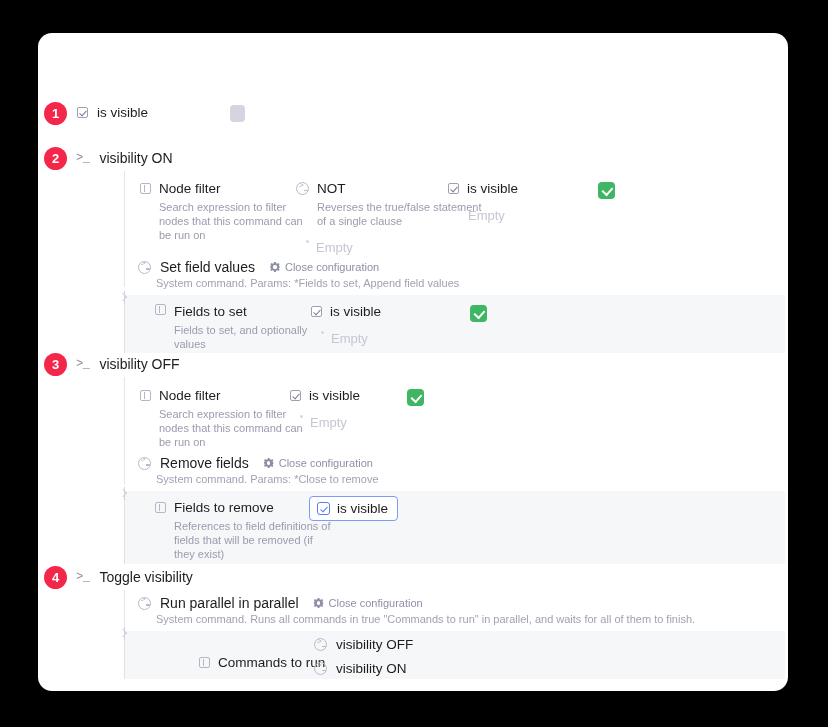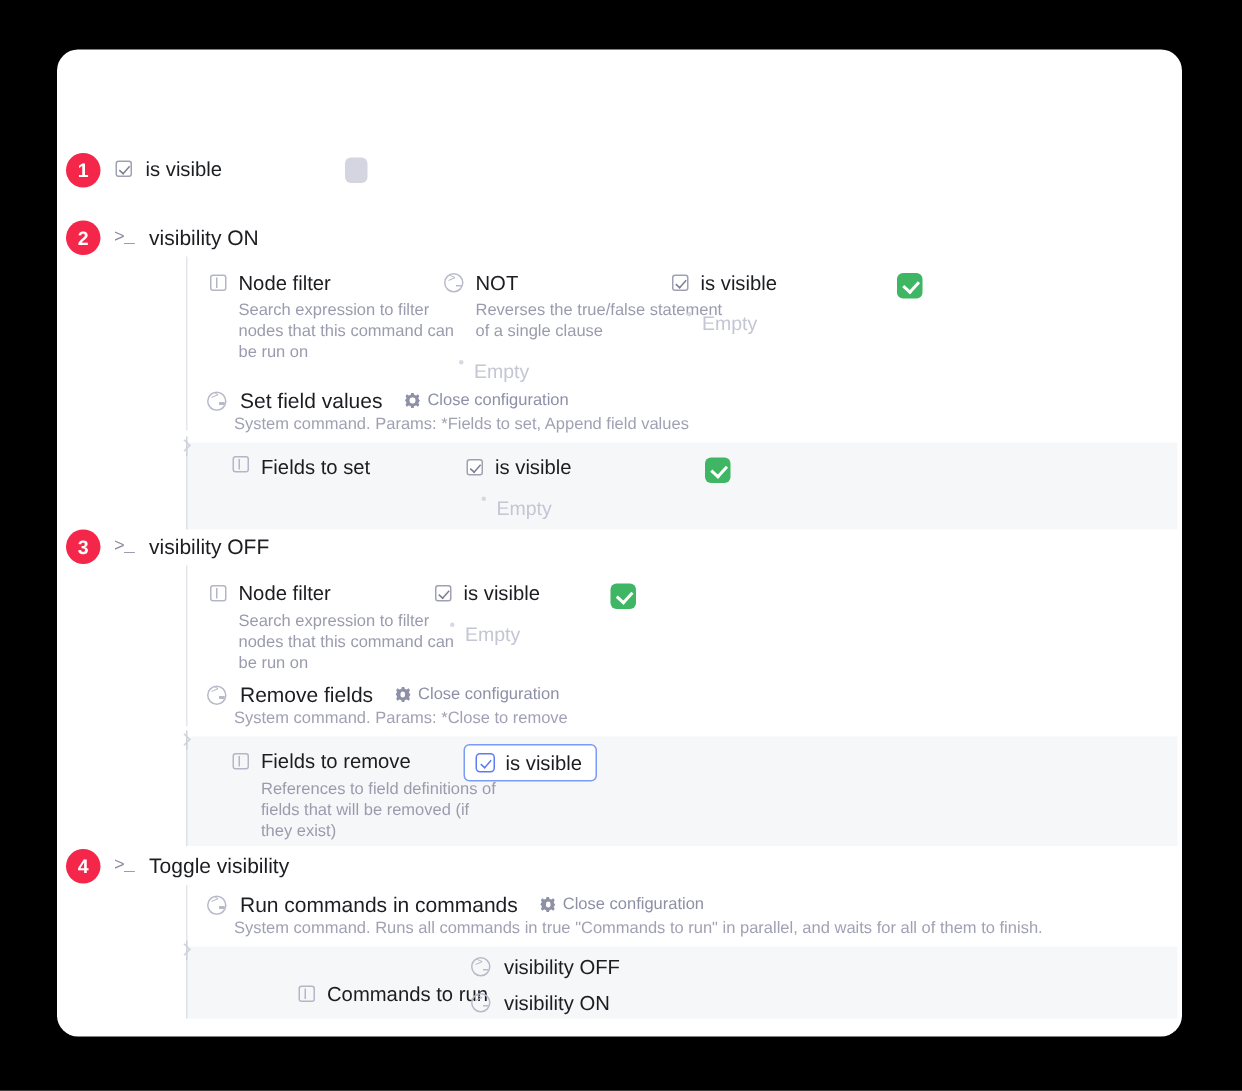--- a/index.html
+++ b/index.html
@@ -299,20 +299,21 @@
 
   <div class="band" style="top:262px; height:58px;">
     <div class="band-rail"></div>
     <div class="connector" style="top:-4px;"></div>
 
     <div class="stack" style="position:absolute; left:31px; top:9px; width:150px;">
       <div style="display:flex; gap:8px;">
         <span class="ico ico-param"></span>
         <span class="label">Fields to set</span>
       </div>
+      <div class="desc w150" style="margin:4px 0 0 19px;">Fields to set, and optionally values</div>
     </div>
 
     <div class="stack" style="position:absolute; left:187px; top:9px; width:160px;">
       <div style="display:flex; align-items:center; gap:8px;">
         <span class="ico ico-checkbox"></span>
         <span class="label">is visible</span>
       </div>
       <div class="empty-item" style="margin:12px 0 0 10px;">
         <span class="empty-dot"></span>
         <span>Empty</span>
@@ -383,21 +384,21 @@
 
   <div class="row" style="left:38px; top:536px; align-items:center; gap:10px;">
     <span class="ico-prompt">&gt;_</span>
     <span class="label big">Toggle visibility</span>
   </div>
 
   <div class="vrail" style="left:86px; top:557px; height:46px;"></div>
 
   <div class="row" style="left:100px; top:562px; align-items:center; gap:9px;">
     <span class="ico ico-cmd"></span>
-    <span class="label big">Run commands in commands</span>
+    <span class="label big">Run parallel in parallel</span>
     <span class="close-cfg" style="margin-left:6px;">
       <span class="ico-gear"></span>
       <span>Close configuration</span>
     </span>
   </div>
   <div class="sys-note" style="position:absolute; left:118px; top:580px;">System command. Runs all commands in true "Commands to run" in parallel, and waits for all of them to finish.</div>
 
   <div class="band" style="top:598px; height:48px;">
     <div class="band-rail"></div>
     <div class="connector" style="top:-4px;"></div>

